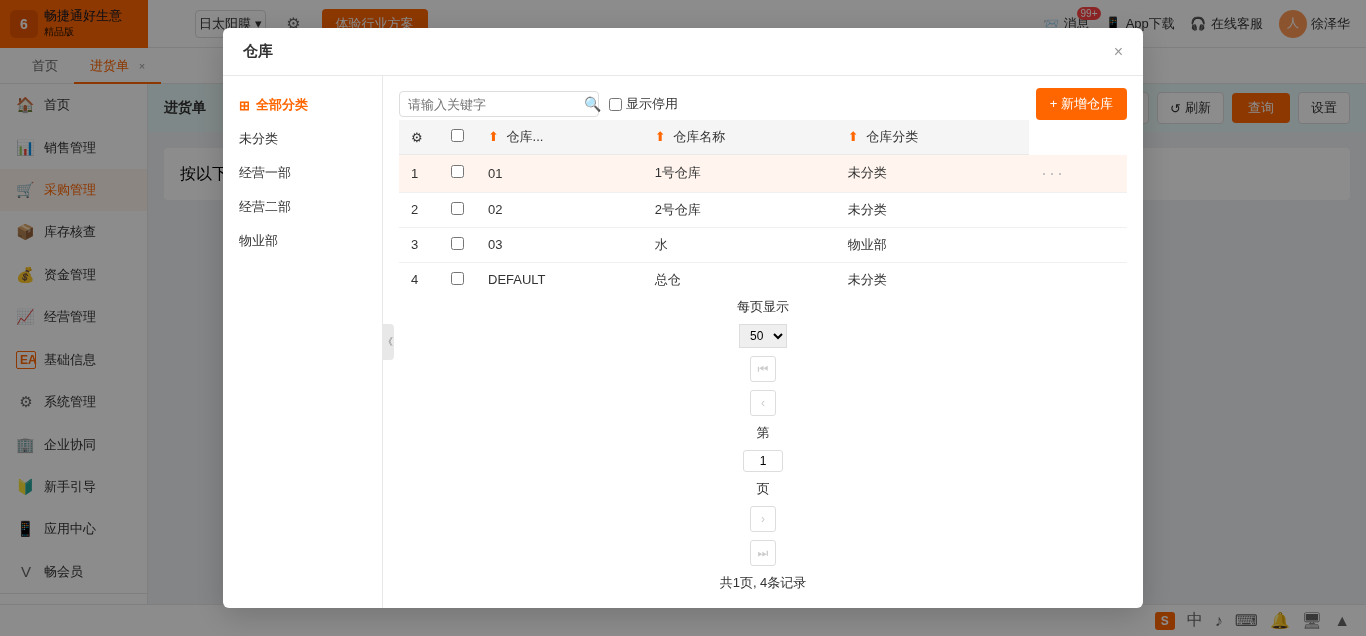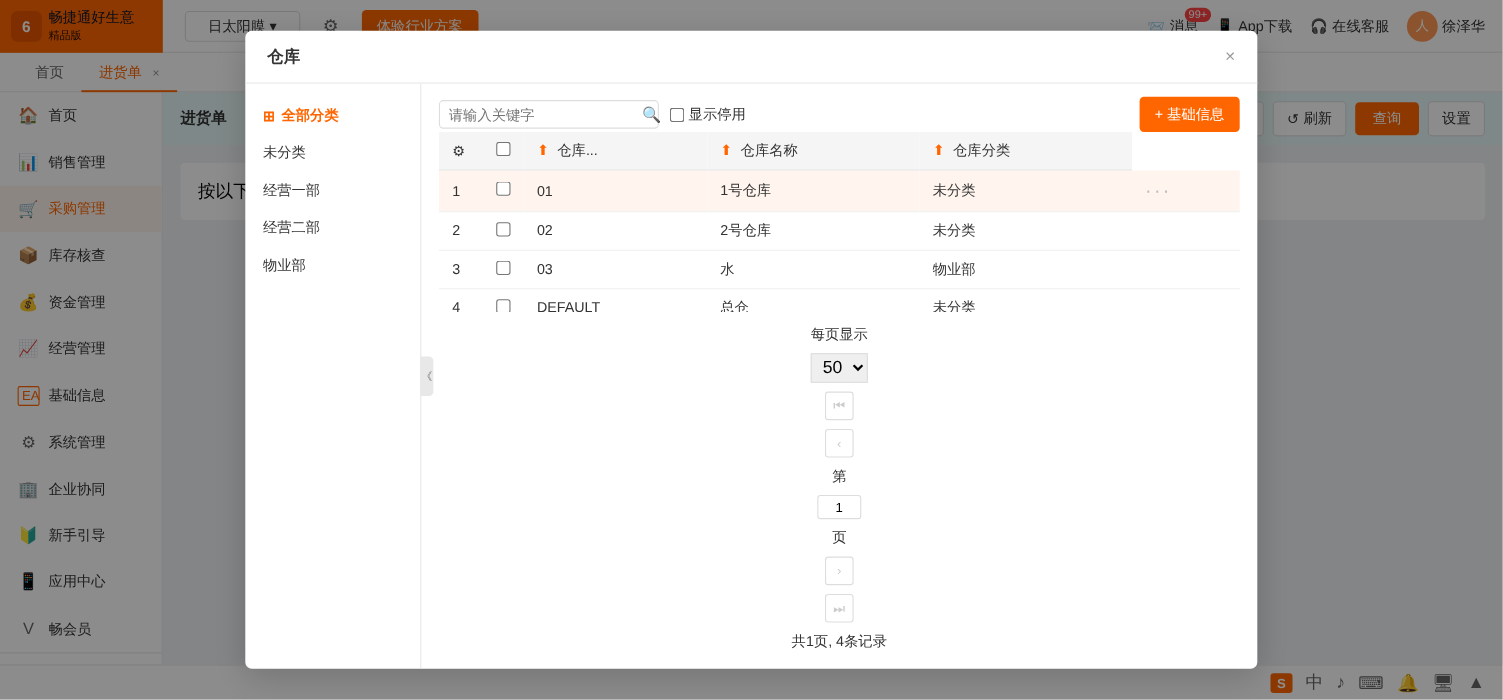--- a/index.html
+++ b/index.html
@@ -39,21 +39,22 @@
       flex: 1;
       display: flex;
       align-items: center;
       padding-left: 20px;
       gap: 12px;
     }
     .store-selector {
       display: flex; align-items: center; gap: 4px;
       font-size: 13px; color: #333; cursor: pointer;
       border: 1px solid #ddd; border-radius: 4px;
-      padding: 4px 20px;
+      padding: 4px 3px;
+      margin-left: 27px;
     }
     .settings-btn {
       width: 32px; height: 32px;
       display: flex; align-items: center; justify-content: center;
       color: #666; cursor: pointer; font-size: 16px;
     }
     .trial-btn {
       background: #ff6600;
       color: white;
       border: none;
@@ -275,21 +276,21 @@
 
     
     .pagination-bar {
       display: flex; align-items: center; justify-content: center;
       padding: 12px 0 4px;
       gap: 8px; font-size: 13px; color: #333; flex-direction: column;
     }
     .page-per-label { color: #333; }
     .page-select {
       border: 1px solid #ddd; border-radius: 0;
-      padding: 3px 6px; font-size: 16px; cursor: pointer;
+      padding: 3px 6px; font-size: 12px; cursor: pointer;
     }
     .page-nav-btn {
       width: 26px; height: 26px;
       border: 1px solid #ddd; border-radius: 3px;
       background: #fff; display: flex; align-items: center; justify-content: center;
       cursor: pointer; font-size: 12px; color: #666;
     }
     .page-nav-btn.disabled { color: #ccc; cursor: default; }
     .page-input {
       width: 40px; text-align: center;
@@ -406,21 +407,21 @@
     </div>
     <div class="sidebar-item">
       <span class="si-icon">💰</span>
       <span>资金管理</span>
     </div>
     <div class="sidebar-item">
       <span class="si-icon">📈</span>
       <span>经营管理</span>
     </div>
     <div class="sidebar-item">
-      <span class="si-icon" style="font-size:12px;font-weight:normal;color:#ff6600;border:1px solid #ff6600;border-radius:2px;padding:1px 3px;">EA</span>
+      <span class="si-icon" style="font-size:12px;font-weight:bold;color:#ff6600;border:1px solid #ff6600;border-radius:2px;padding:1px 3px;">EA</span>
       <span>基础信息</span>
     </div>
     <div class="sidebar-item">
       <span class="si-icon">⚙</span>
       <span>系统管理</span>
     </div>
     <div class="sidebar-item">
       <span class="si-icon">🏢</span>
       <span>企业协同</span>
     </div>
@@ -510,21 +511,21 @@
 
         <div class="table-toolbar">
           <div class="search-box">
             <input class="search-input" type="text" placeholder="请输入关键字" style="">
             <span class="search-icon">🔍</span>
           </div>
           <label class="checkbox-label">
             <input type="checkbox" style="">
             <span>显示停用</span>
           </label>
-          <button class="add-warehouse-btn">+ 基础信息</button>
+          <button class="add-warehouse-btn">+ 新增仓库</button>
         </div>
 
         <div style="overflow:auto;flex:1;">
           <table class="data-table">
             <thead>
               <tr>
                 <th class="th-gear">
                   <span>⚙</span>
                 </th>
                 <th class="th-cb">

